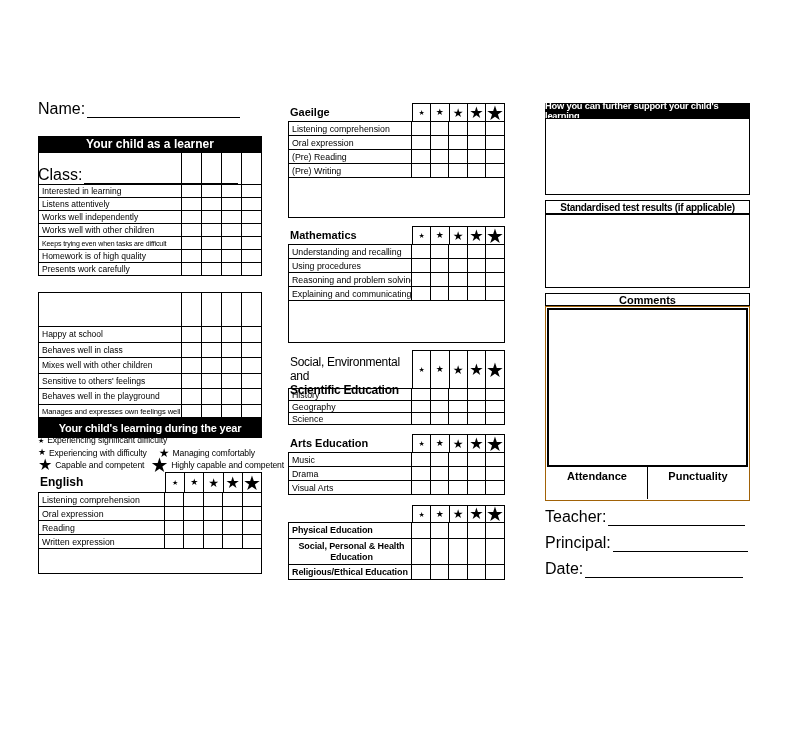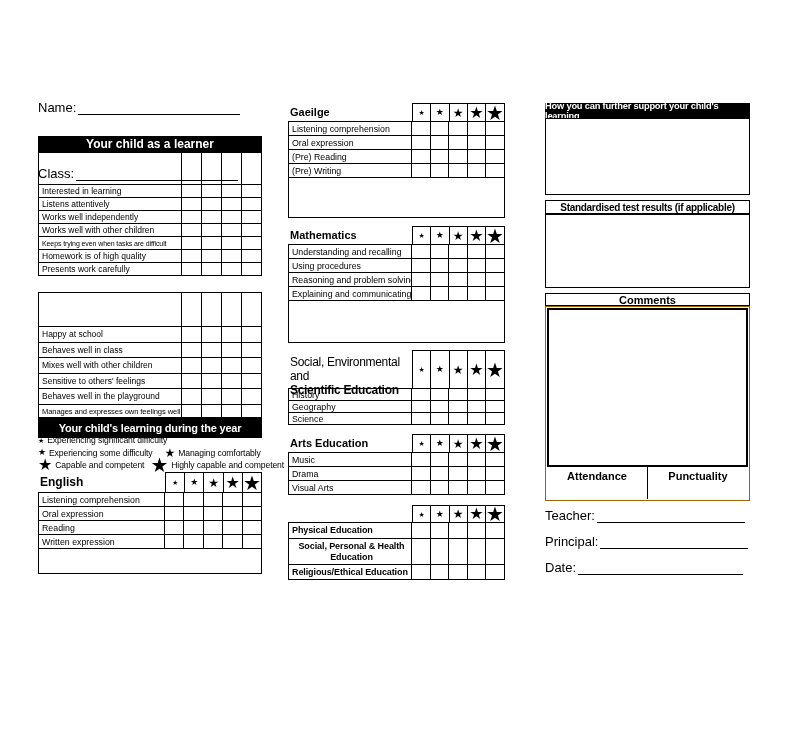--- a/index.html
+++ b/index.html
@@ -49,21 +49,21 @@
   .s4::before{font-size:16px;} .s5::before{font-size:20px;}
 
   
   .legend{font-size:8.6px;letter-spacing:-0.1px;}
   .lline{display:flex;align-items:center;height:12.5px;gap:3px;white-space:nowrap;}
   .legend .star{display:inline-block;}
   .legend .gap{width:6px;}
 
   
   .sigrow{display:flex;align-items:flex-end;position:absolute;left:0;}
-  .siglabel{font-size:13px;white-space:nowrap;}
+  .siglabel{font-size:16px;white-space:nowrap;}
   .sigline{flex:1;border-bottom:1px solid #000;height:11px;margin-left:2px;}
 
   
   .boxhdr{border:1px solid #000;font-weight:bold;text-align:center;display:flex;align-items:center;justify-content:center;}
   .box{border:1px solid #000;background:#fff;}
   #comments-wrap{border:1px solid #a16207;}
   #comments-box{position:absolute;top:1px;left:1px;right:1px;height:155px;border:2px solid #000;}
   #att-area{position:absolute;left:1px;right:1px;top:160px;bottom:1px;display:flex;}
   .att-cell{flex:1;display:flex;justify-content:center;align-items:flex-start;padding-top:3px;
             font-weight:bold;font-size:11px;}
@@ -236,21 +236,21 @@
 
     <div class="bar f11 abs" style="top:417px;height:21px;">Your child's learning during the year</div>
 
     <div class="legend abs" style="top:434px;">
       <div class="lline">
         <span class="star s1"></span>
         <span>Experiencing significant difficulty</span>
       </div>
       <div class="lline">
         <span class="star s2"></span>
-        <span>Experiencing some difficulty</span>
+        <span>Experiencing with difficulty</span>
         <span class="gap"></span>
         <span class="star s3"></span>
         <span>Managing comfortably</span>
       </div>
       <div class="lline">
         <span class="star s4"></span>
         <span>Capable and competent</span>
         <span class="gap"></span>
         <span class="star s5"></span>
         <span>Highly capable and competent</span>

